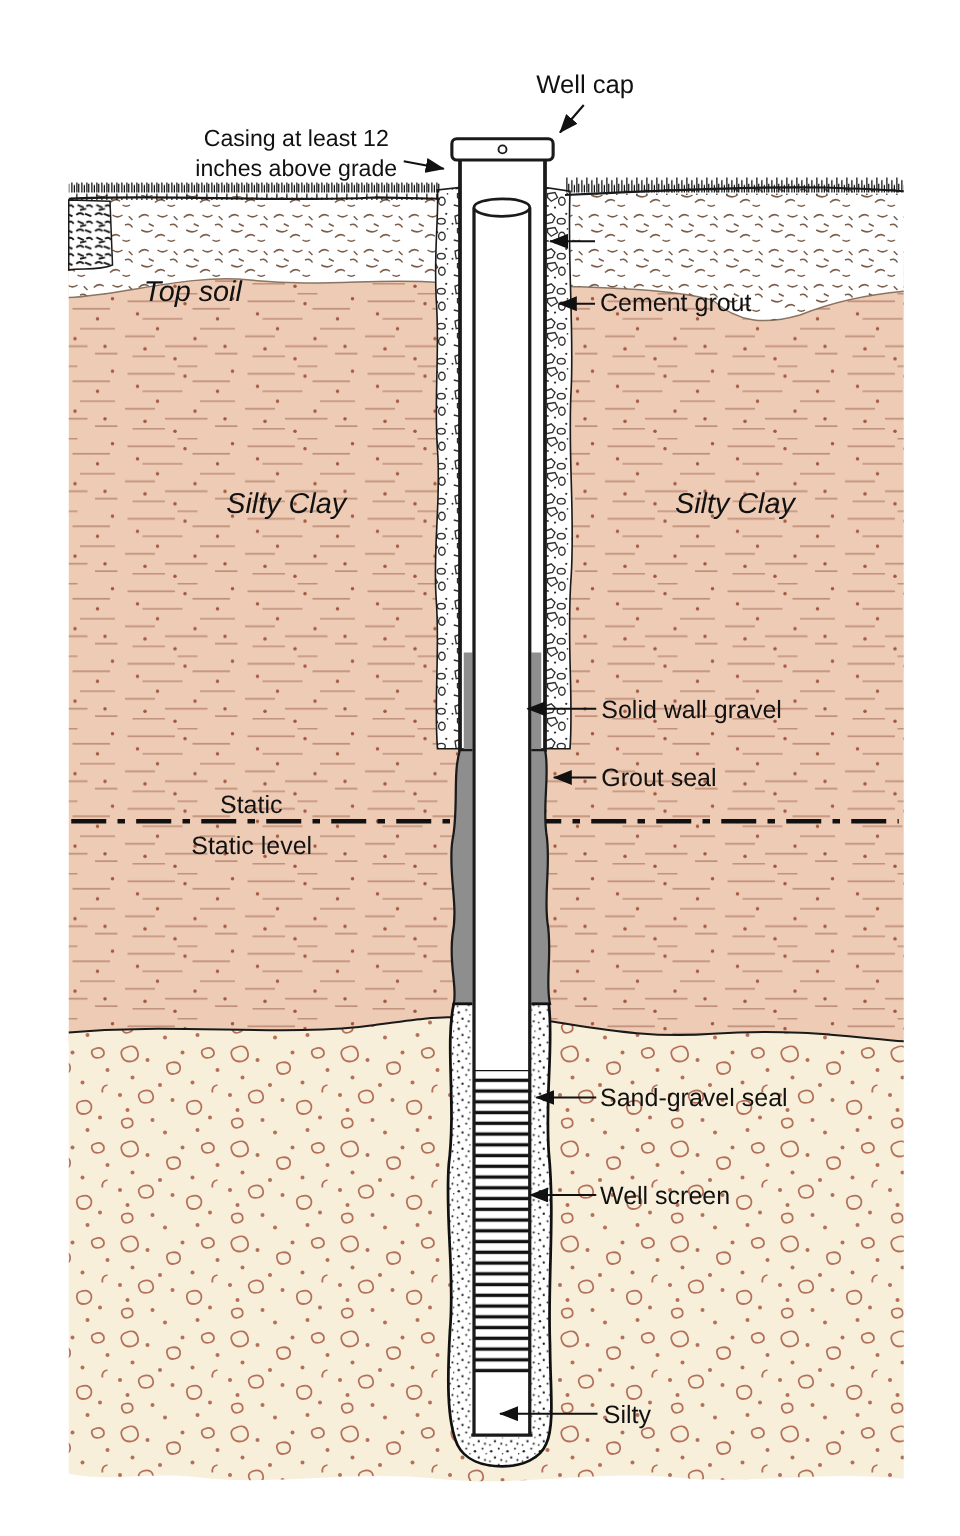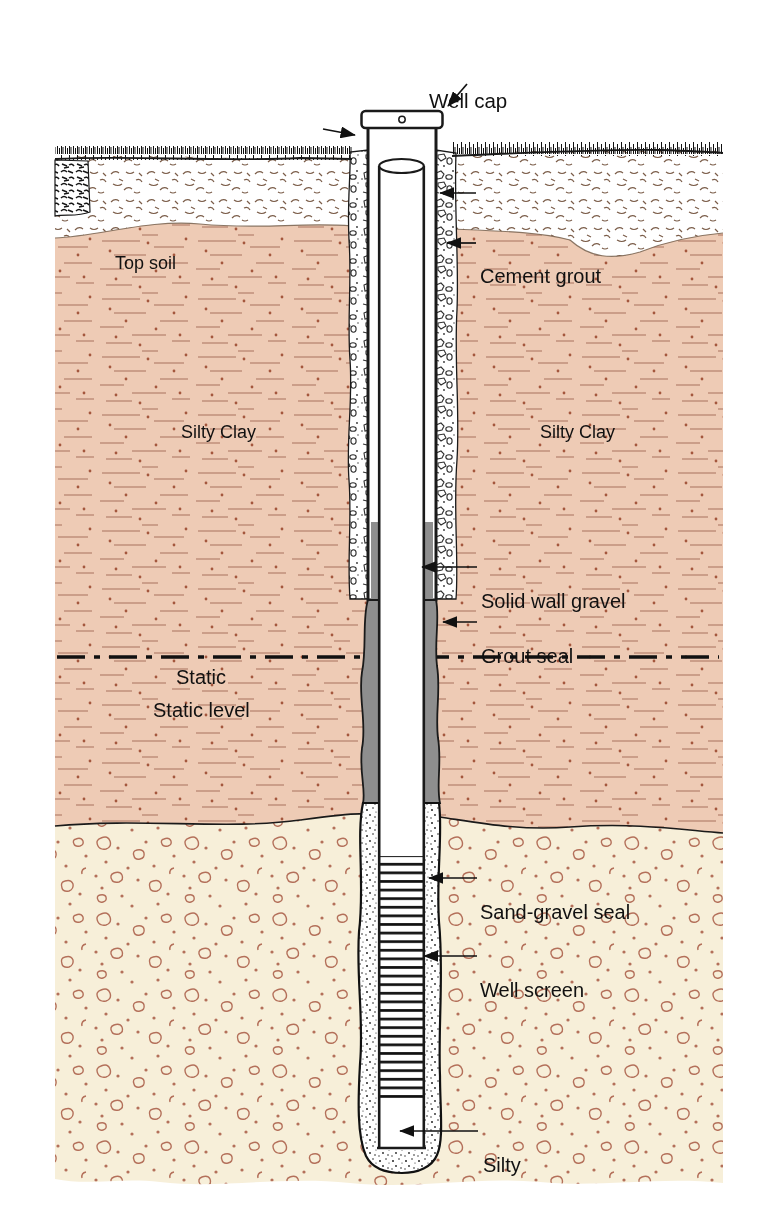--- a/index.html
+++ b/index.html
@@ -1,20 +1,20 @@
 <!DOCTYPE html>
 <html><head>
 <meta charset="utf-8">
 <style>
   html,body{margin:0;padding:0;background:#fff;}
   .stage{position:relative;width:768px;height:1229px;background:#fff;overflow:hidden;
          font-family:"Liberation Sans","DejaVu Sans",sans-serif;color:#111;}
   .stage svg{position:absolute;left:0;top:0;}
-  .lbl{position:absolute;font-size:20px;line-height:1.2;white-space:nowrap;color:#111;margin-top:33px;}
-  .lbl.big{font-size:18px;}
+  .lbl{position:absolute;font-size:20px;line-height:1.2;white-space:nowrap;color:#111;}
+  .lbl.big{font-size:23px;font-style:italic;}
   .lbl.capfs{font-size:20.5px;}
   .lbl.note{font-size:18.5px;line-height:1.28;text-align:center;white-space:normal;width:178px;}
 </style>
 </head>
 <body>
 
 <div class="stage">
 
 <svg width="768" height="1229" viewBox="0 0 768 1229">
   <defs>
@@ -171,20 +171,24 @@
     <path d="M476,243 L447,243" marker-end="url(#ah)"></path>
     <path d="M477,567 L422,567" marker-end="url(#ah)"></path>
     <path d="M477,622 L443,622" marker-end="url(#ah)"></path>
     <path d="M477,878 L429,878" marker-end="url(#ah)"></path>
     <path d="M477,956 L424,956" marker-end="url(#ah)"></path>
     <path d="M478,1131 L400,1131" marker-end="url(#ah)"></path>
   </g>
 </svg>
 
 <div class="lbl capfs" style="left:429px;top:56px">Well cap</div>
+<div class="lbl note" style="left:148px;top:99px">
+  <span style="display:block">Casing at least 12</span>
+  <span style="display:block">inches above grade</span>
+</div>
 <div class="lbl big" style="left:115px;top:220px">Top soil</div>
 <div class="lbl" style="left:480px;top:231px">Cement grout</div>
 <div class="lbl big" style="left:181px;top:389px">Silty Clay</div>
 <div class="lbl big" style="left:540px;top:389px">Silty Clay</div>
 <div class="lbl" style="left:481px;top:556px">Solid wall gravel</div>
 <div class="lbl" style="left:481px;top:611px">Grout seal</div>
 <div class="lbl" style="left:176px;top:632px">Static</div>
 <div class="lbl" style="left:153px;top:665px">Static level</div>
 <div class="lbl" style="left:480px;top:867px">Sand-gravel seal</div>
 <div class="lbl" style="left:480px;top:945px">Well screen</div>

